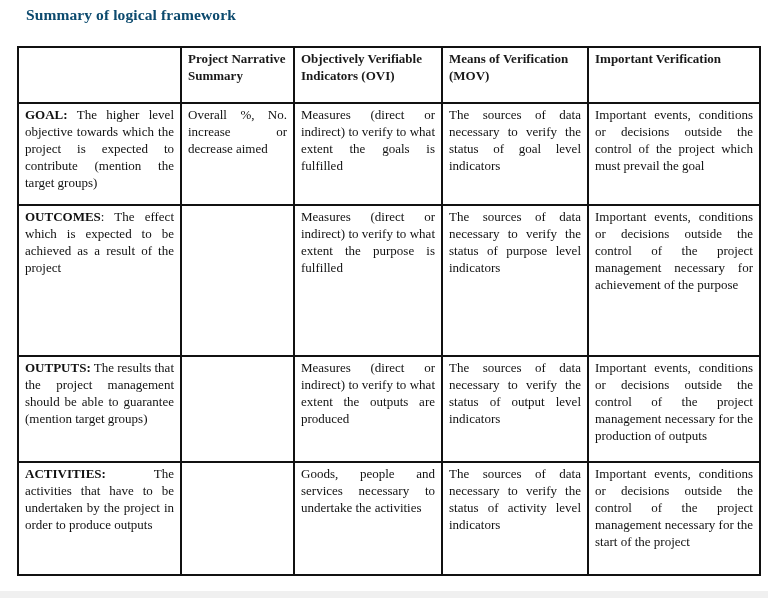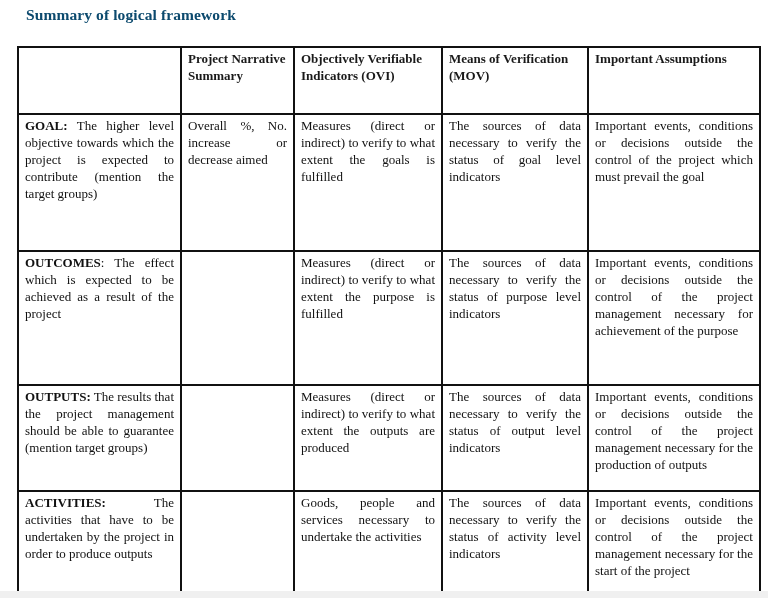--- a/index.html
+++ b/index.html
@@ -41,23 +41,23 @@
     text-align: justify;
     text-align-last: left;
     font-weight: normal;
     word-spacing: 0px;
   }
   table.lf th {
     font-weight: bold;
     text-align: left;
     color: #1a1a1a;
   }
-  tr.hdr { height: 67px; }
-  tr.r-goal { height: 137px; }
-  tr.r-out { height: 134px; }
+  tr.hdr { height: 56px; }
+  tr.r-goal { height: 102px; }
+  tr.r-out { height: 151px; }
   tr.r-outp { height: 106px; }
   tr.r-act { height: 113px; }
   .lbl { font-weight: bold; }
   .hdr-mov { text-align: justify; text-align-last: left; border-radius: 7px; }
   .footer-bar {
     position: absolute;
     left: 0;
     top: 591px;
     width: 768px;
     height: 7px;
@@ -76,21 +76,21 @@
     <col style="width:148px">
     <col style="width:146px">
     <col style="width:172px">
   </colgroup>
   <tbody>
       <tr class="hdr">
     <th></th>
     <th>Project Narrative Summary</th>
     <th>Objectively Verifiable Indicators (OVI)</th>
     <th class="hdr-mov">Means of Verification (MOV)</th>
-    <th>Important Assumptions</th>
+    <th>Important Verification</th>
   </tr>
 
   <tr class="r-goal">
     <td><span class="lbl">GOAL:</span><span> The higher level objective towards which the project is expected to contribute (mention the target groups)</span></td>
     <td>Overall %, No. increase or decrease aimed</td>
     <td>Measures (direct or indirect) to verify to what extent the goals is fulfilled</td>
     <td>The sources of data necessary to verify the status of goal level indicators</td>
     <td>Important events, conditions or decisions outside the control of the project which must prevail the goal</td>
   </tr>
 

